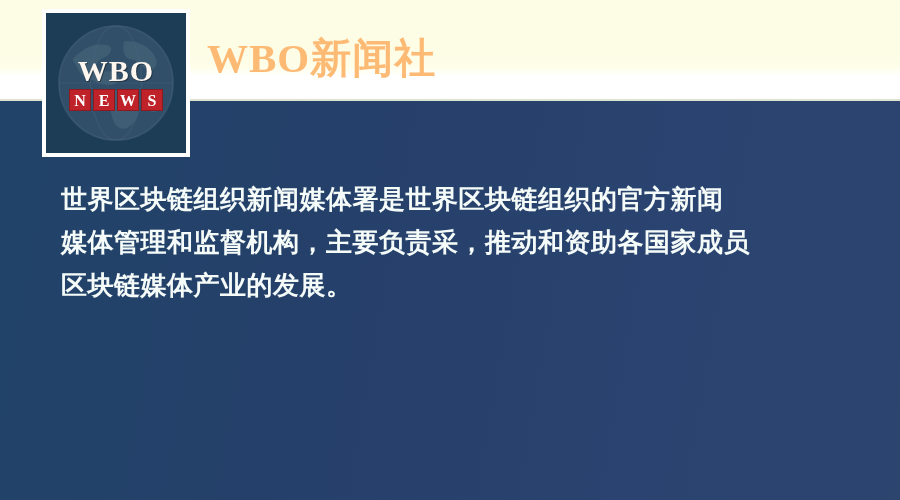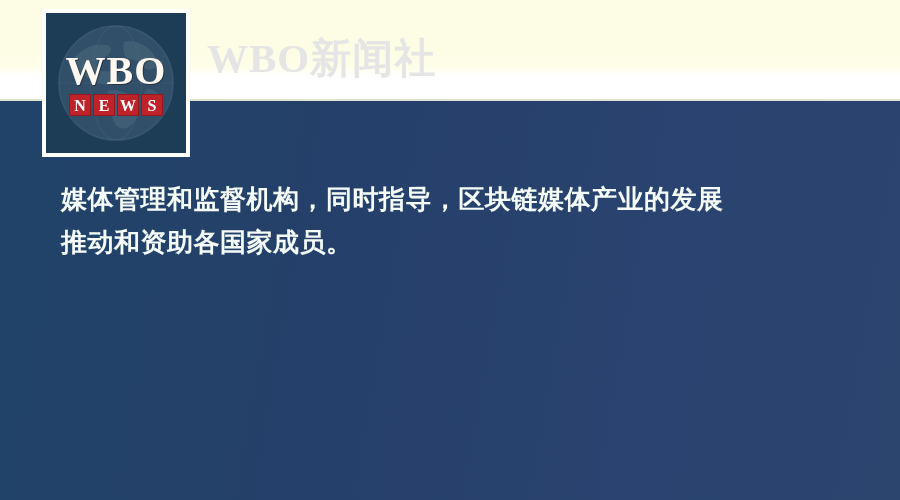--- a/index.html
+++ b/index.html
@@ -89,21 +89,21 @@
   }
   .logo-text-wrap {
     position: relative;
     z-index: 2;
     text-align: center;
     line-height: 1;
   }
   .logo-wbo {
     font-family: "Liberation Serif", "DejaVu Serif", serif;
     font-weight: bold;
-    font-size: 40px;
+    font-size: 30px;
     color: #fdf7ef;
     letter-spacing: 1px;
     text-shadow: 1px 1px 0 rgba(0,0,0,.35);
     display: block;
     margin-bottom: 3px;
   }
   .logo-news {
     display: flex;
     gap: 2px;
     justify-content: center;
@@ -125,21 +125,21 @@
 
   
   .site-title {
     position: absolute;
     left: 207px;
     top: 38px;
     font-family: "Liberation Serif", "DejaVu Serif", serif;
     font-weight: bold;
     font-size: 41px;
     line-height: 1;
-    color: #e5e5e5;
+    color: #fdba74;
     letter-spacing: 1px;
     white-space: nowrap;
     z-index: 4;
   }
 
   
   .copy {
     position: absolute;
     left: 61px;
     top: 178px;
@@ -190,17 +190,18 @@
           <span>W</span>
           <span>S</span>
         </div>
       </div>
     </div>
   </div>
 
   <div class="site-title">WBO新闻社</div>
 
   <div class="copy">
-    <p>媒体管理和监督机构，同时指导，区块链媒体产业的发展</p>
-    <p>推动和资助各国家成员。</p>
+    <p class="lead">世界区块链组织新闻媒体署是世界区块链组织的官方新闻</p>
+    <p>媒体管理和监督机构，主要负责采，推动和资助各国家成员</p>
+    <p>区块链媒体产业的发展。</p>
   </div>
 
 </div>
 
 </body></html>

